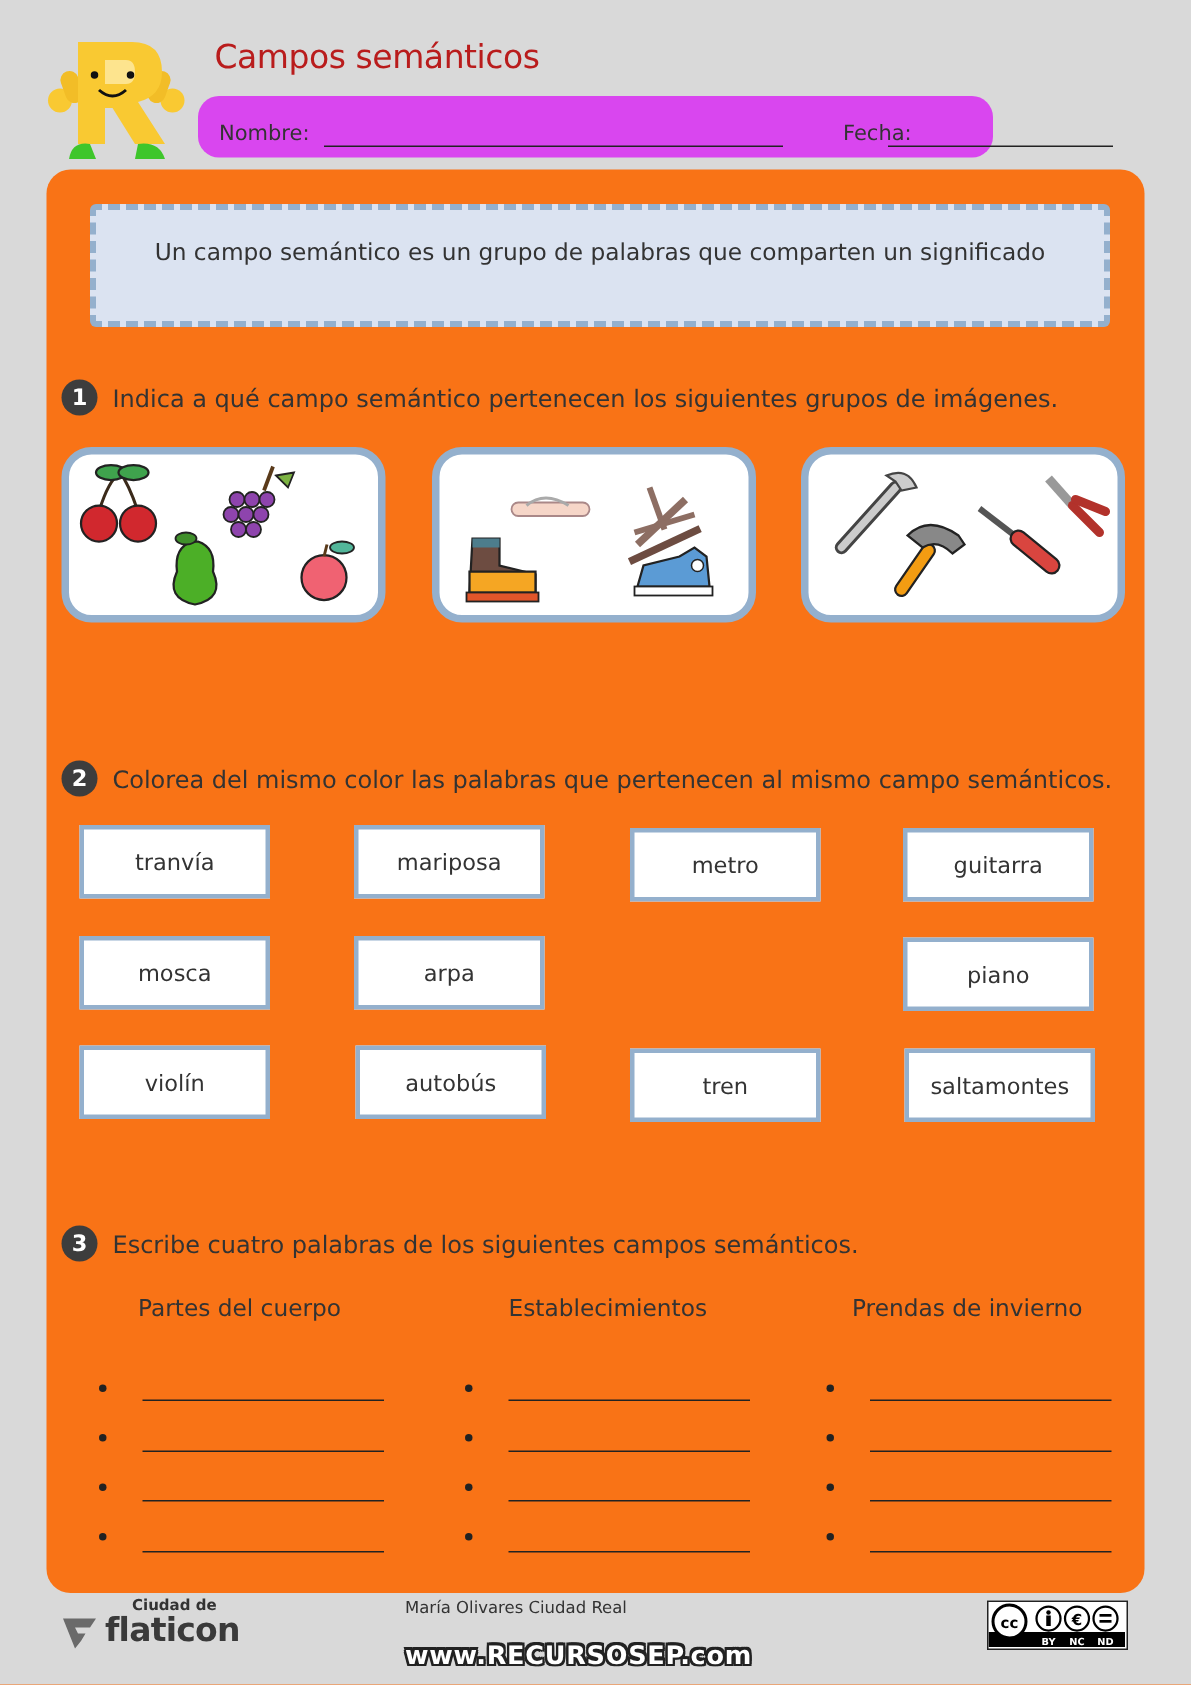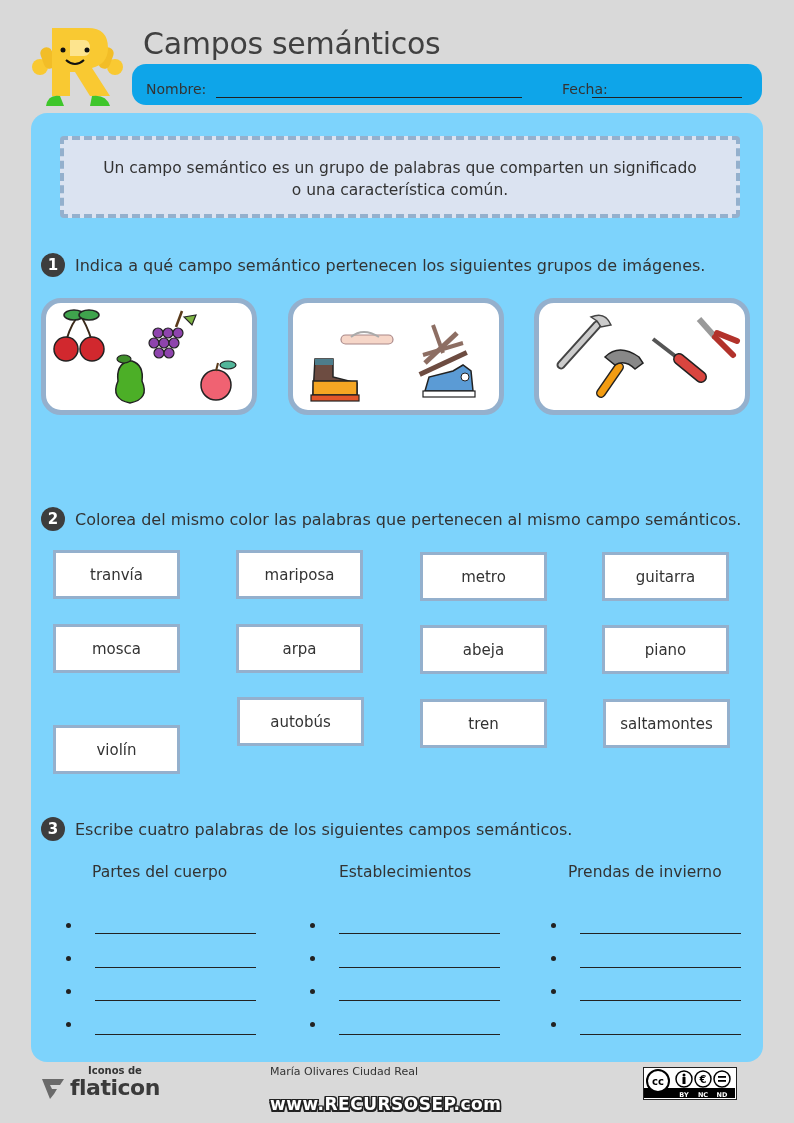--- a/index.html
+++ b/index.html
@@ -7,32 +7,32 @@
   body {
     background: #d9d9d9;
     font-family: "DejaVu Sans", sans-serif;
     color: #222;
     position: relative;
     overflow: hidden;
   }
   .logo { position: absolute; left: 30px; top: 22px; width: 95px; height: 85px; }
   .title {
     position: absolute; left: 143px; top: 26px;
-    font-size: 30px; color: #404040; letter-spacing: -0.3px;
+    font-size: 22px; color: #b91c1c; letter-spacing: -0.3px;
   }
   .header-bar {
-    position: absolute; left: 132px; top: 64px; width: 630px; height: 41px;
-    background: #0ea5e9; border-radius: 14px;
+    position: absolute; left: 132px; top: 64px; width: 530px; height: 41px;
+    background: #d946ef; border-radius: 14px;
     font-size: 14px; color: #333; padding-left: 28px;
   }
   .header-bar .lbl { position: absolute; top: 17px; }
   .header-bar .line { position: absolute; top: 33px; border-bottom: 1.3px solid #222; }
   .card {
     position: absolute; left: 31px; top: 113px; width: 732px; height: 949px;
-    background: #7dd3fc; border-radius: 16px;
+    background: #f97316; border-radius: 16px;
   }
   .definition {
     position: absolute; left: 29px; top: 23px; width: 680px; height: 82px;
     background: #dbe3f1; border: 4px dashed #94b0cd; border-radius: 4px;
     text-align: center; font-size: 15.5px; color: #333; line-height: 22px;
     padding-top: 17px;
   }
   .q { position: absolute; left: 10px; font-size: 16px; color: #333; display: flex; align-items: center; }
   .q .num {
     width: 24px; height: 24px; border-radius: 50%; background: #3d3d3d; color: #fff;
@@ -58,21 +58,21 @@
   .footer-flaticon { position: absolute; left: 40px; top: 1065px; }
   .footer-flaticon .small { position: absolute; left: 48px; top: 0; font-size: 10px; font-weight: bold; color: #333; white-space: nowrap; }
   .footer-flaticon .big { position: absolute; left: 30px; top: 10px; font-size: 22px; font-weight: bold; color: #3a3a3a; white-space: nowrap; letter-spacing: -0.5px; }
   .footer-center { position: absolute; left: 270px; top: 1065px; width: 260px; }
   .footer-center .author { font-size: 11px; color: #333; }
   .footer-center .site {
     font-size: 17px; font-weight: bold; color: #fff; letter-spacing: 0.5px;
     text-shadow: -1.5px -1.5px 0 #222, 1.5px -1.5px 0 #222, -1.5px 1.5px 0 #222, 1.5px 1.5px 0 #222, 0 1.5px 0 #222, 0 -1.5px 0 #222, 1.5px 0 0 #222, -1.5px 0 0 #222;
     margin-top: 16px;
   }
-  .cc { position: absolute; left: 643px; top: 1067px; width: 94px; height: 33px; border: 1.5px solid #222; background: #fff; }
+  .cc { position: absolute; left: 658px; top: 1067px; width: 94px; height: 33px; border: 1.5px solid #222; background: #fff; }
 </style>
 </head>
 <body>
 
 <div class="logo">
   <svg width="95" height="85" viewBox="0 0 95 85">
     <circle cx="10" cy="45" r="8" fill="#f9c932"></circle>
     <circle cx="85" cy="45" r="8" fill="#f9c932"></circle>
     <rect x="12" y="25" width="12" height="22" rx="6" fill="#f2bd27" transform="rotate(-20 18 36)"></rect>
     <rect x="70" y="25" width="12" height="22" rx="6" fill="#f2bd27" transform="rotate(20 76 36)"></rect>
@@ -92,21 +92,20 @@
   <span class="lbl" style="left:14px;">Nombre:</span>
   <span class="line" style="left:84px; width:306px;"></span>
   <span class="lbl" style="left:430px;">Fecha:</span>
   <span class="line" style="left:460px; width:150px;"></span>
 </div>
 
 <div class="card">
 
   <div class="definition">
     <div>Un campo semántico es un grupo de palabras que comparten un significado</div>
-    <div>o una característica común.</div>
   </div>
 
   <div class="q" style="top:140px;">
     <span class="num">1</span>
     <span>Indica a qué campo semántico pertenecen los siguientes grupos de imágenes.</span>
   </div>
 
   <div class="img-box" style="left:10px;">
     <svg width="206" height="107" viewBox="0 0 206 107">
       <g>
@@ -196,24 +195,23 @@
     <span>Colorea del mismo color las palabras que pertenecen al mismo campo semánticos.</span>
   </div>
 
   <div class="word-box" style="left:22px; top:437px;">tranvía</div>
   <div class="word-box" style="left:205px; top:437px;">mariposa</div>
   <div class="word-box" style="left:389px; top:439px;">metro</div>
   <div class="word-box" style="left:571px; top:439px;">guitarra</div>
 
   <div class="word-box" style="left:205px; top:511px;">arpa</div>
   <div class="word-box" style="left:22px; top:511px;">mosca</div>
-  <div class="word-box" style="left:389px; top:512px;">abeja</div>
   <div class="word-box" style="left:571px; top:512px;">piano</div>
 
-  <div class="word-box" style="left:22px; top:584px;margin-top:28px;">violín</div>
+  <div class="word-box" style="left:22px; top:584px;">violín</div>
   <div class="word-box" style="left:206px; top:584px;">autobús</div>
   <div class="word-box" style="left:572px; top:586px;">saltamontes</div>
   <div class="word-box" style="left:389px; top:586px;">tren</div>
 
   <div class="q" style="top:704px;">
     <span class="num">3</span>
     <span>Escribe cuatro palabras de los siguientes campos semánticos.</span>
   </div>
 
   <div class="col-title" style="left:61px;">Partes del cuerpo</div>
@@ -245,21 +243,21 @@
   <span class="bullet" style="left:520px; top:876px;"></span>
   <span class="blank" style="left:549px; top:887px;"></span>
   <span class="bullet" style="left:520px; top:909px;"></span>
   <span class="blank" style="left:549px; top:921px;"></span>
 </div>
 
 <div class="footer-flaticon">
   <svg width="26" height="24" viewBox="0 0 26 24" style="position:absolute; left:0; top:12px;">
     <path d="M2 2 H24 L20 8 H10 L12 12 H17 L14 17 H14 L10 22 Z" fill="#6a6a6a"></path>
   </svg>
-  <span class="small">Iconos de</span>
+  <span class="small">Ciudad de</span>
   <span class="big">flaticon</span>
 </div>
 
 <div class="footer-center">
   <div class="author">María Olivares  Ciudad Real</div>
   <div class="site">www.RECURSOSEP.com</div>
 </div>
 
 <div class="cc">
   <svg width="91" height="30" viewBox="0 0 91 30">

